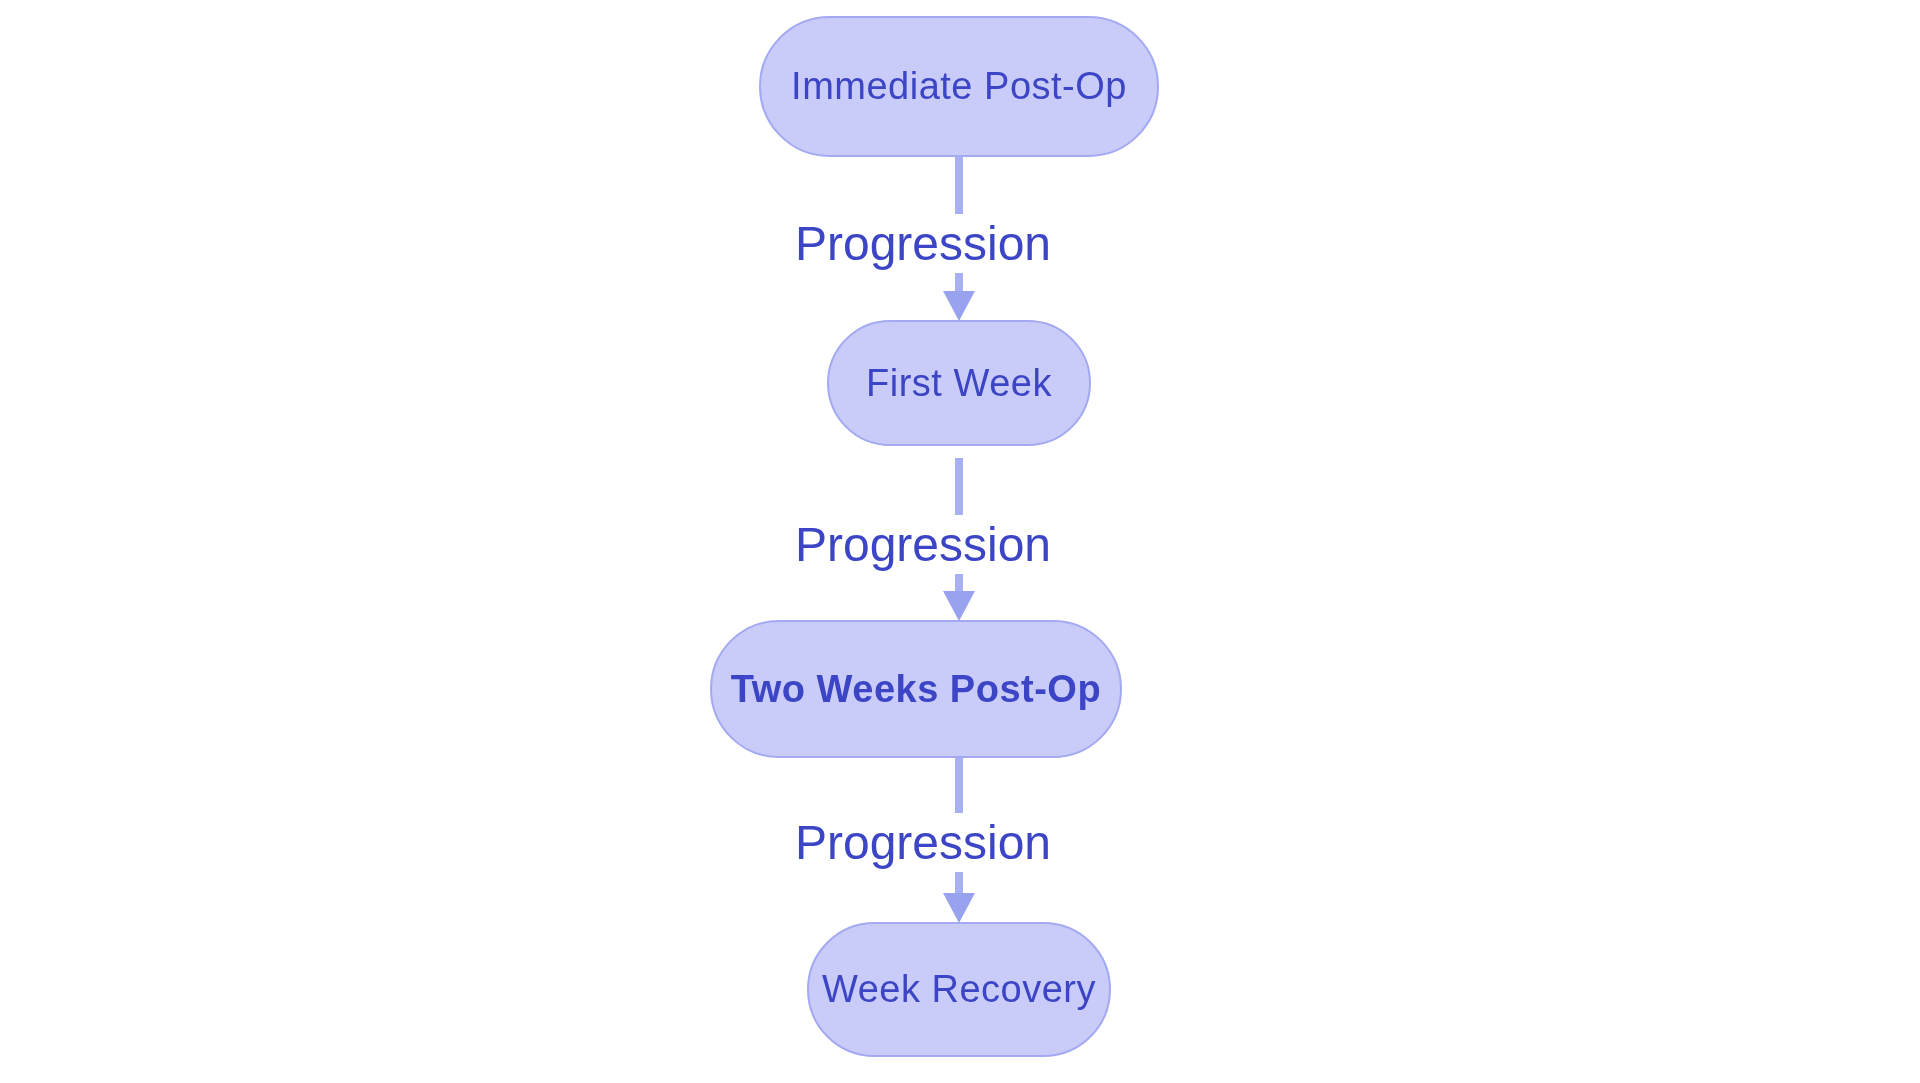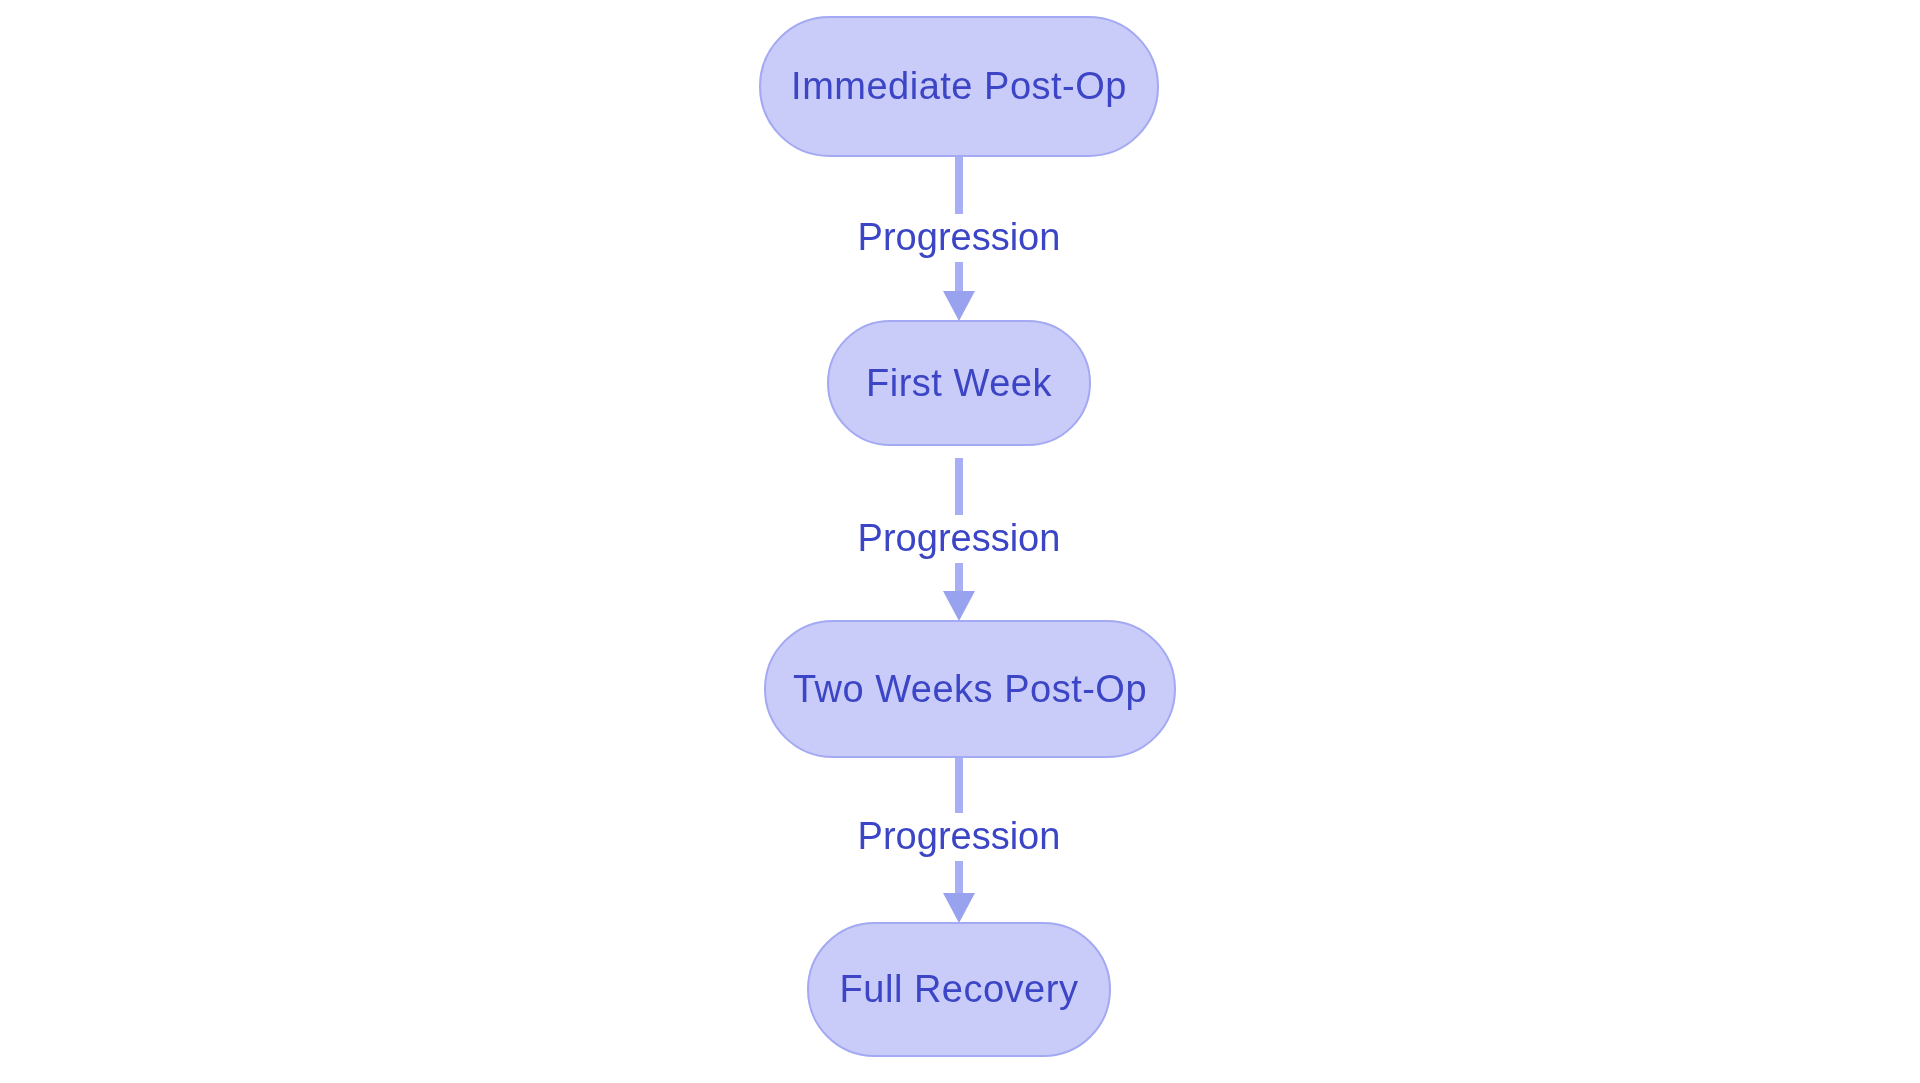--- a/index.html
+++ b/index.html
@@ -23,21 +23,21 @@
     border: 2px solid var(--node_border, #a3a9f2);
     border-radius: 75px;
     color: var(--node_text, #3b45c5);
     font-size: 38px;
     font-weight: 400;
     letter-spacing: 0.5px;
     white-space: nowrap;
   }
   .n1 { left: 759px; top: 16px;  width: 400px; height: 141px; }
   .n2 { left: 827px; top: 320px; width: 264px; height: 126px; }
-  .n3 { left: 764px; top: 620px; width: 412px; height: 138px; }
+  .n3 { left: 710px; top: 620px; width: 412px; height: 138px; font-weight: bold; }
   .n4 { left: 807px; top: 922px; width: 304px; height: 135px; }
 
   .edge-line {
     position: absolute;
     width: 8px;
     left: 955px;
     background: var(--edge_line, #a9aff4);
   }
   .el1 { top: 157px; height: 135px; }
   .el2 { top: 458px; height: 134px; }
@@ -50,25 +50,25 @@
     border-left: 16px solid transparent;
     border-right: 16px solid transparent;
     border-top: 30px solid var(--edge_head, #98a2ef);
   }
   .ah1 { top: 291px; }
   .ah2 { top: 591px; }
   .ah3 { top: 893px; }
 
   .edge-label {
     position: absolute;
-    left: 959px;
+    left: 923px;
     transform: translateX(-50%);
     background: var(--background, #ffffff);
     color: var(--edge_label_text, #3b45c5);
-    font-size: 38px;
+    font-size: 48px;
     line-height: 1.15;
     padding: 2px 12px;
     white-space: nowrap;
   }
   .lb1 { top: 214px; }
   .lb2 { top: 515px; }
   .lb3 { top: 813px; }
 </style>
 </head>
 <body>
@@ -93,16 +93,16 @@
 
   <div class="node n3">
     <span>Two Weeks Post-Op</span>
   </div>
 
   <div class="edge-line el3"></div>
   <div class="arrowhead ah3"></div>
   <div class="edge-label lb3">Progression</div>
 
   <div class="node n4">
-    <span>Full Recovery</span>
+    <span>Week Recovery</span>
   </div>
 
 </div>
 
 </body></html>

